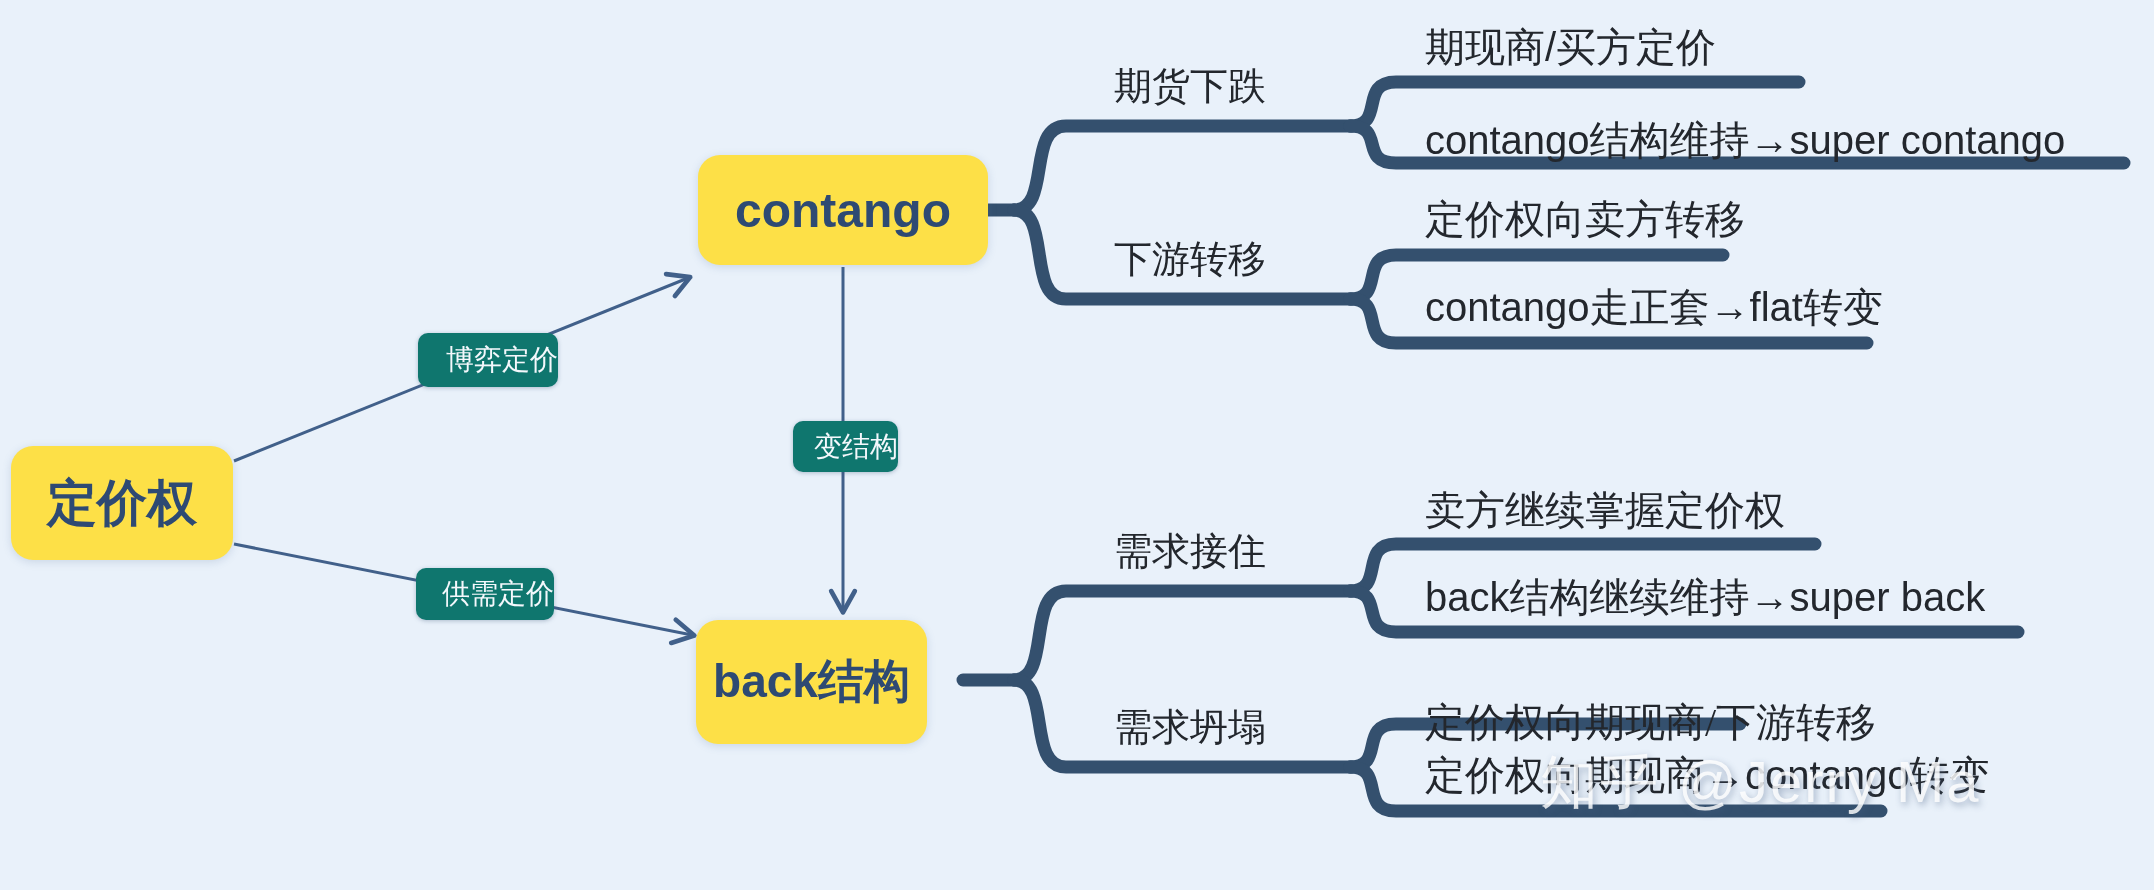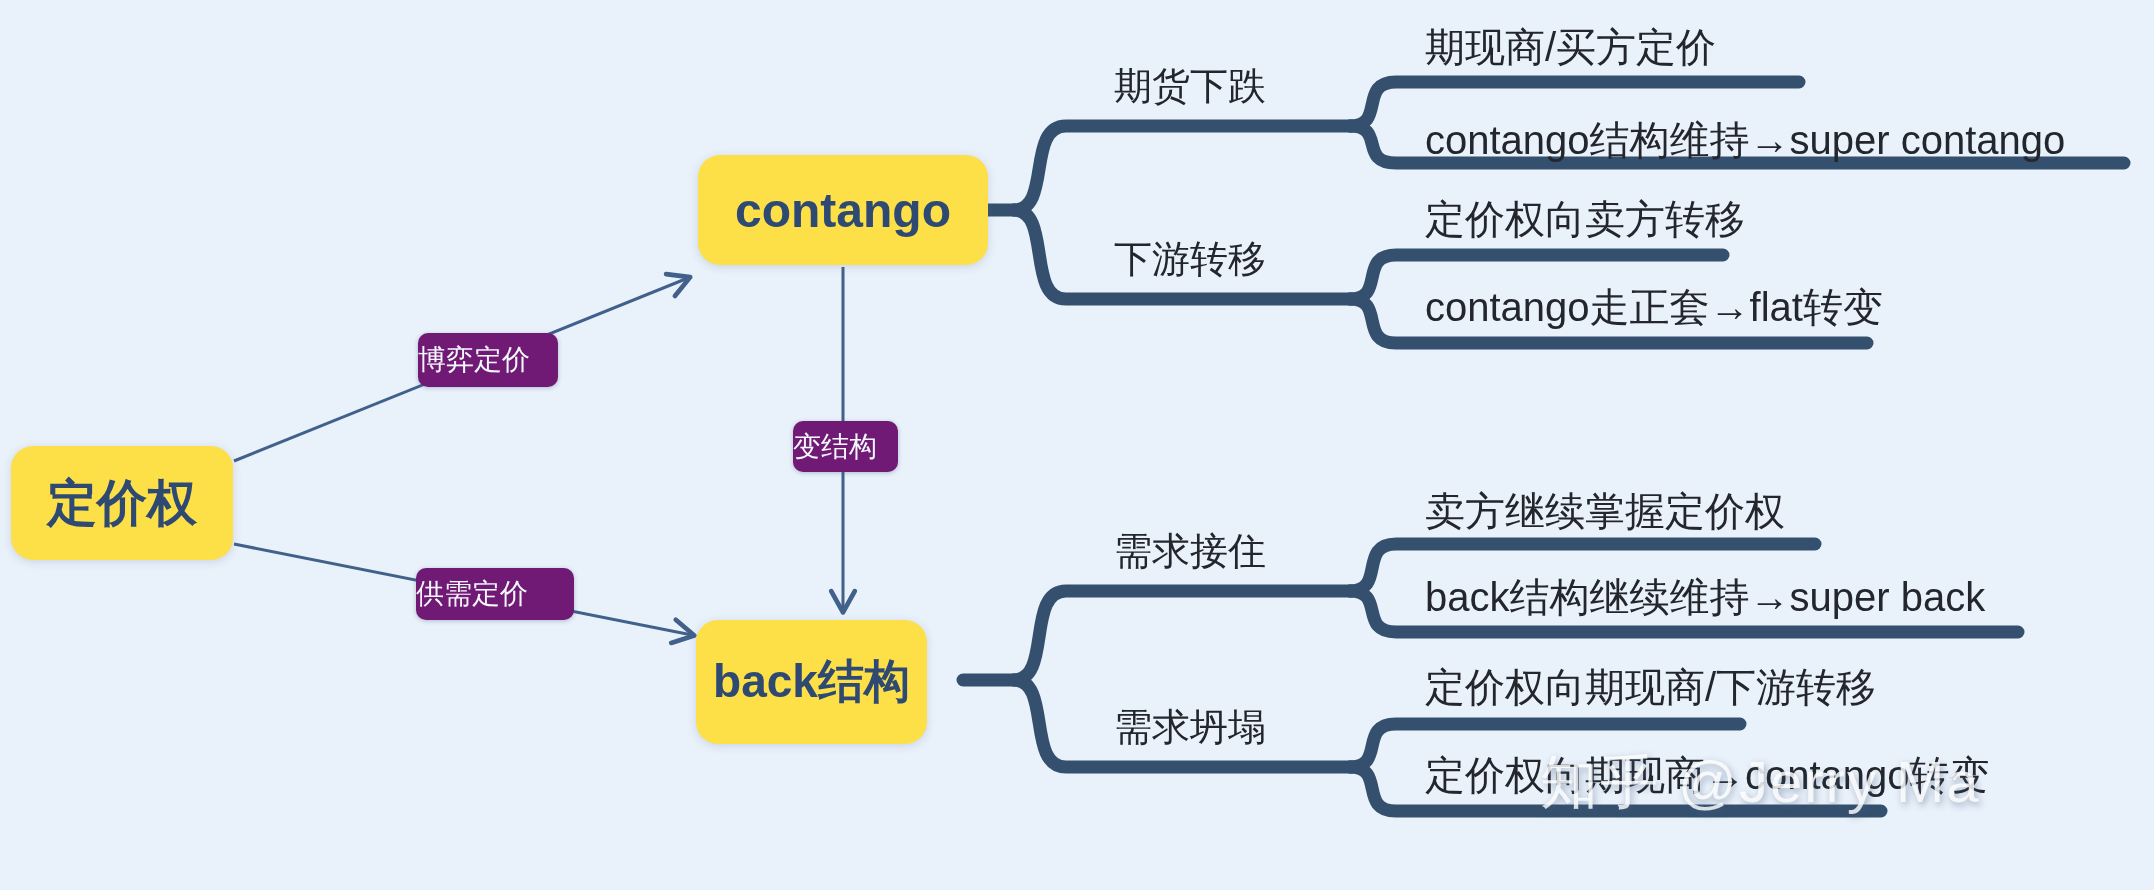--- a/index.html
+++ b/index.html
@@ -25,31 +25,31 @@
     font-weight:bold;
     box-shadow:0 2px 8px rgba(90,120,160,0.22);
     white-space:nowrap;
     z-index:3;
   }
   .node-root{left:11px;top:446px;width:222px;height:114px;font-size:50px;}
   .node-contango{left:698px;top:155px;width:290px;height:110px;font-size:48px;}
   .node-back{left:696px;top:620px;width:231px;height:124px;font-size:46px;}
   .edge-label{
     position:absolute;
-    background:#701a75;
+    background:#0f766e;
     color:#f4f8fc;
     border-radius:10px;
-    display:flex;align-items:center;justify-content:flex-start;
+    display:flex;align-items:center;justify-content:flex-end;
     font-size:28px;
     white-space:nowrap;
     z-index:4;
     box-shadow:0 1px 4px rgba(60,85,120,0.35);
   }
   .edge-label-game{left:418px;top:333px;width:140px;height:54px;}
-  .edge-label-supply{left:416px;top:568px;width:158px;height:52px;}
+  .edge-label-supply{left:416px;top:568px;width:138px;height:52px;}
   .edge-label-change{left:793px;top:421px;width:105px;height:51px;}
   .branch-label{
     position:absolute;
     width:260px;
     text-align:center;
     font-size:38px;
     line-height:44px;
     color:#23272d;
     white-space:nowrap;
     z-index:2;
@@ -64,23 +64,23 @@
     font-size:40px;
     line-height:46px;
     color:#23272d;
     white-space:nowrap;
     z-index:2;
   }
   .lt-1{top:24px;}
   .lt-2{top:117px;}
   .lt-3{top:196px;}
   .lt-4{top:284px;}
-  .lt-5{top:488px;}
+  .lt-5{top:488px;font-family:Liberation Serif, serif;}
   .lt-6{top:574px;}
-  .lt-7{top:664px;}
+  .lt-7{top:700px;font-family:Liberation Serif, serif;}
   .lt-8{top:752px;}
   .watermark{
     position:absolute;
     left:1540px;top:744px;
     font-size:58px;
     color:rgba(255,255,255,0.82);
     text-shadow:2px 3px 7px rgba(70,95,130,0.45);
     white-space:nowrap;
     z-index:5;
     letter-spacing:2px;

